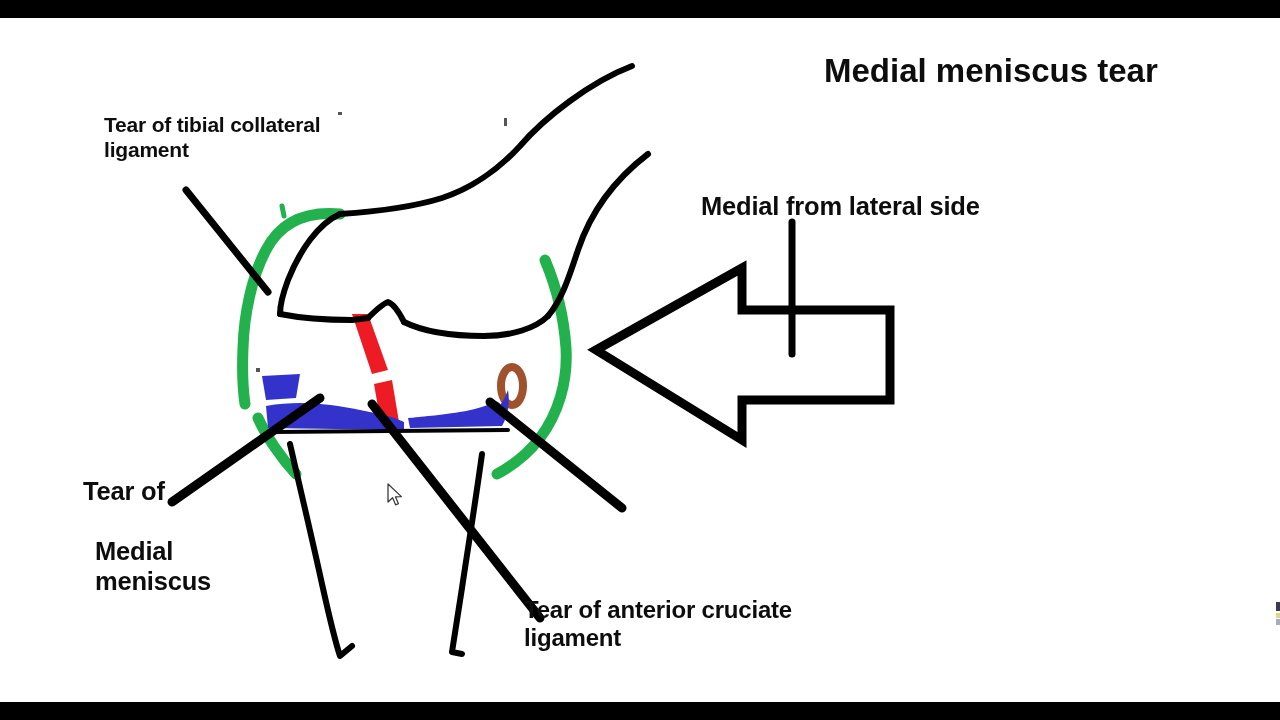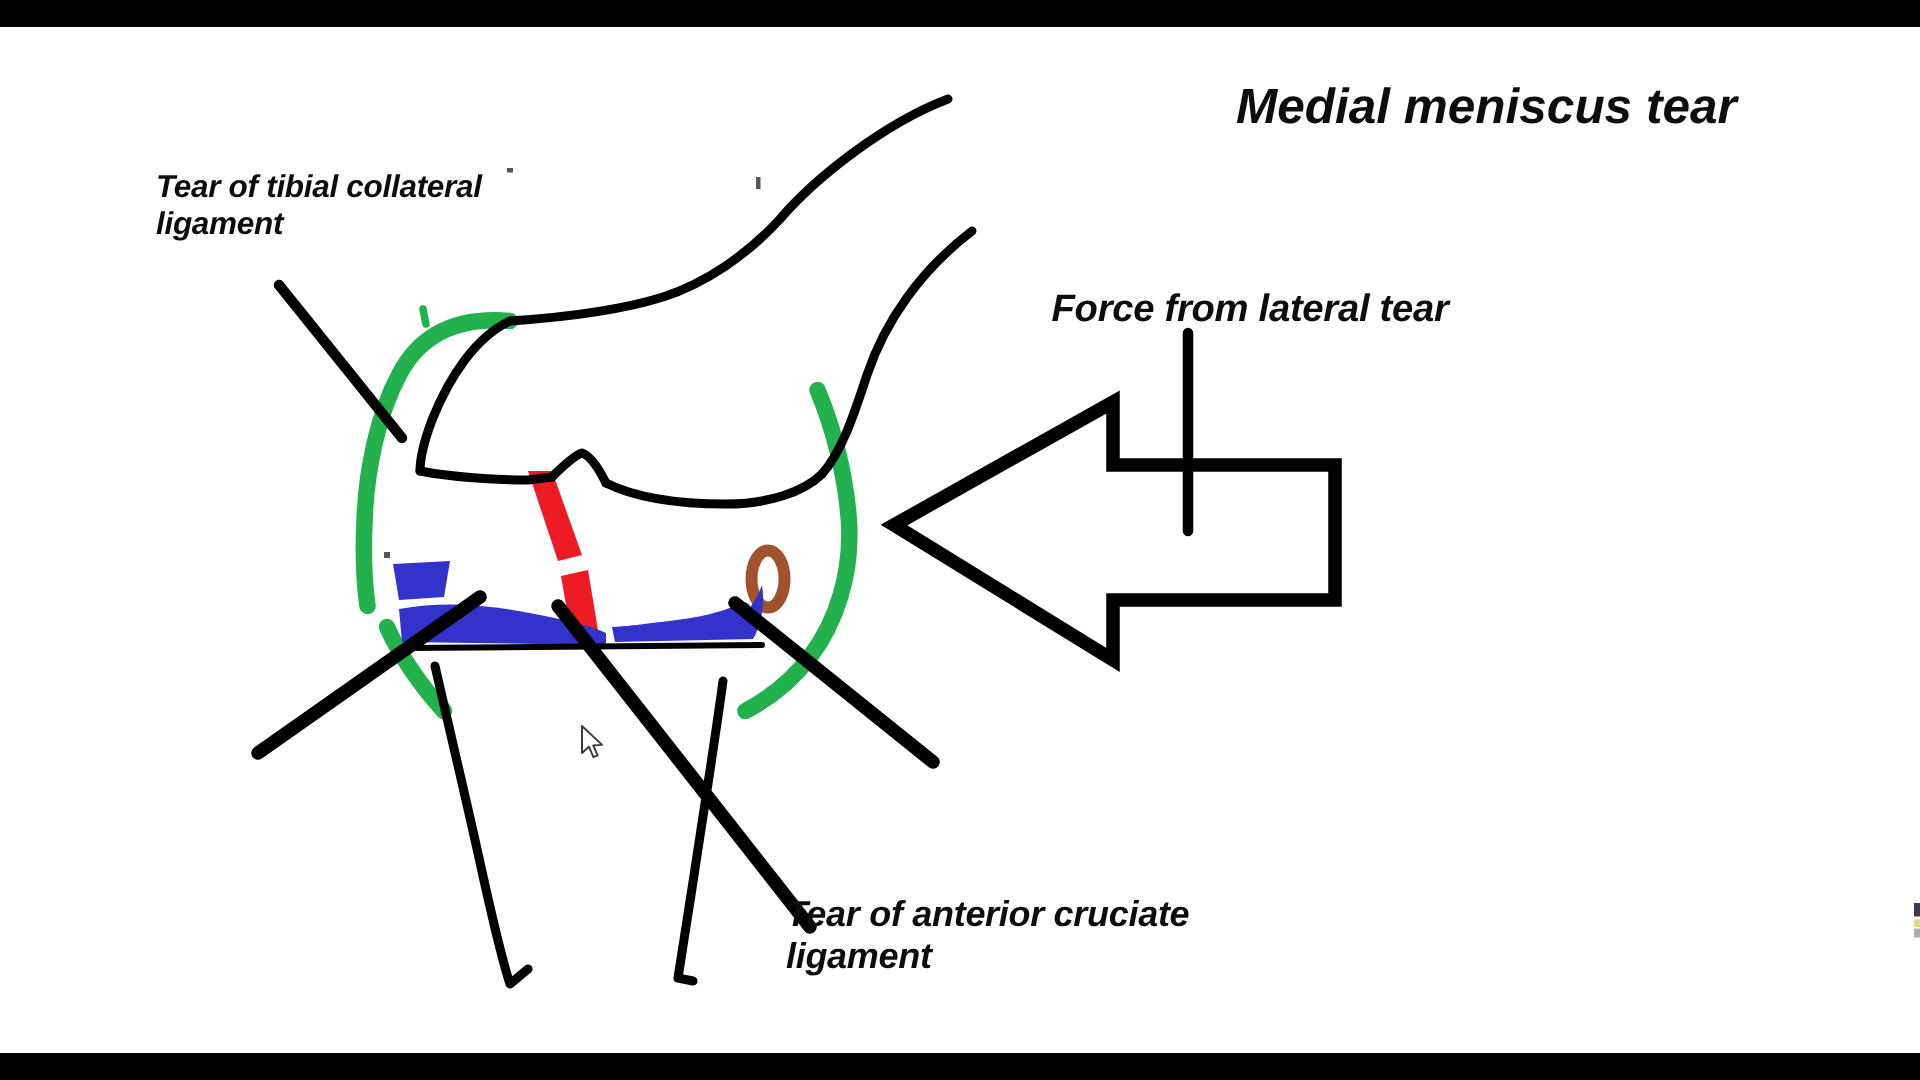--- a/index.html
+++ b/index.html
@@ -35,21 +35,20 @@
 
   
   #canvas {
     position: absolute;
     left: 0;
     top: 18px;
     width: 1280px;
     height: 684px;
     background: #ffffff;
     overflow: hidden;
-    font-style: italic;
   }
 
   #art {
     position: absolute;
     left: 0;
     top: 0;
     width: 1280px;
     height: 684px;
   }
 
@@ -225,22 +224,27 @@
         <rect x="504" y="100" width="3" height="8"></rect>
         <rect x="256" y="350" width="4" height="4"></rect>
       </g>
     </svg>
 
     <div class="label" id="title">Medial meniscus tear</div>
 
     <div class="label" id="lbl-tcl">Tear of tibial collateral
 ligament</div>
 
-    <div class="label" id="lbl-force">Force from lateral tear</div>
-
+    <div class="label" id="lbl-force">Medial from lateral side</div>
+
+    <div class="label" id="lbl-medial">
+      <div>Tear of</div>
+      <div class="ind">Medial</div>
+      <div class="ind">meniscus</div>
+    </div>
 
 
     <div class="label" id="lbl-acl">Tear of anterior cruciate
 ligament</div>
 
     <svg id="edge-sliver" viewBox="0 0 4 28" xmlns="http://www.w3.org/2000/svg">
       <rect x="0" y="2" width="4" height="9" fill="#1a1a2e"></rect>
       <rect x="0" y="13" width="4" height="5" fill="#d8d07a"></rect>
       <rect x="0" y="19" width="4" height="6" fill="#9aa0a6"></rect>
     </svg>

